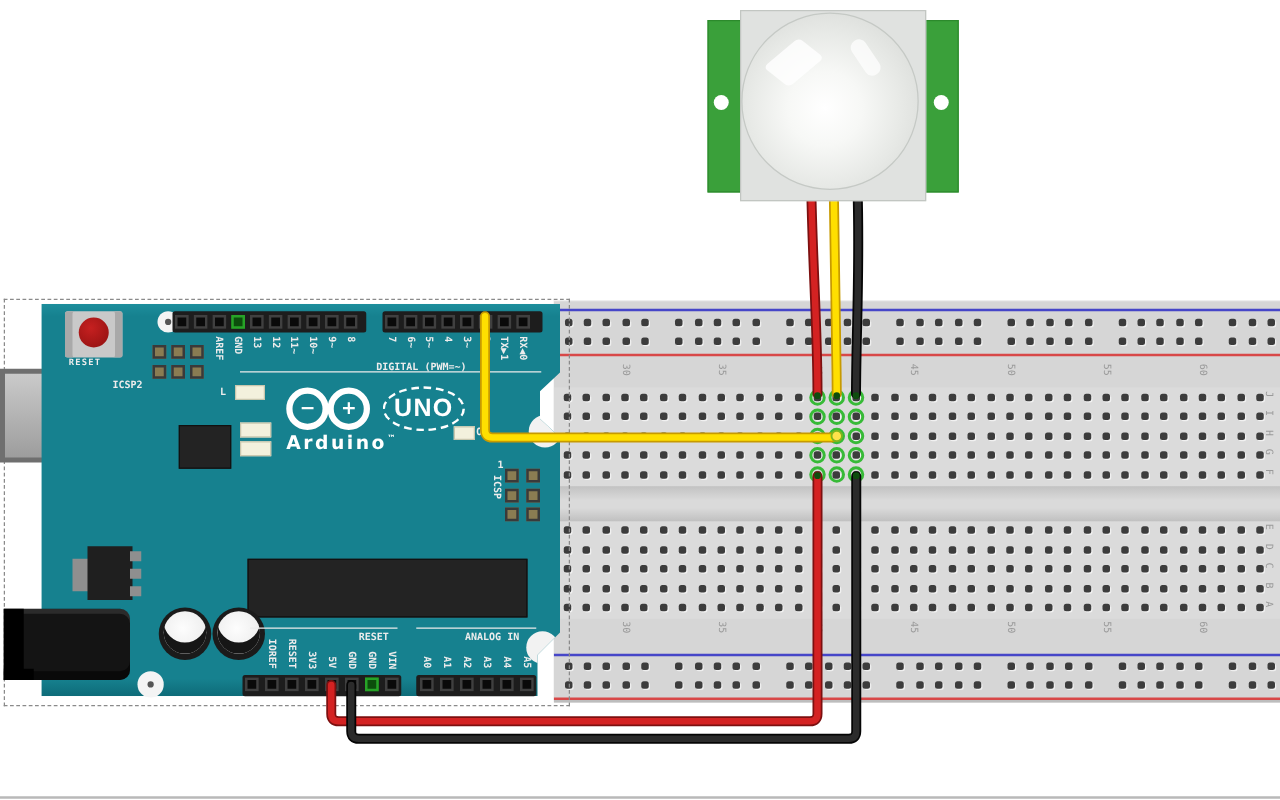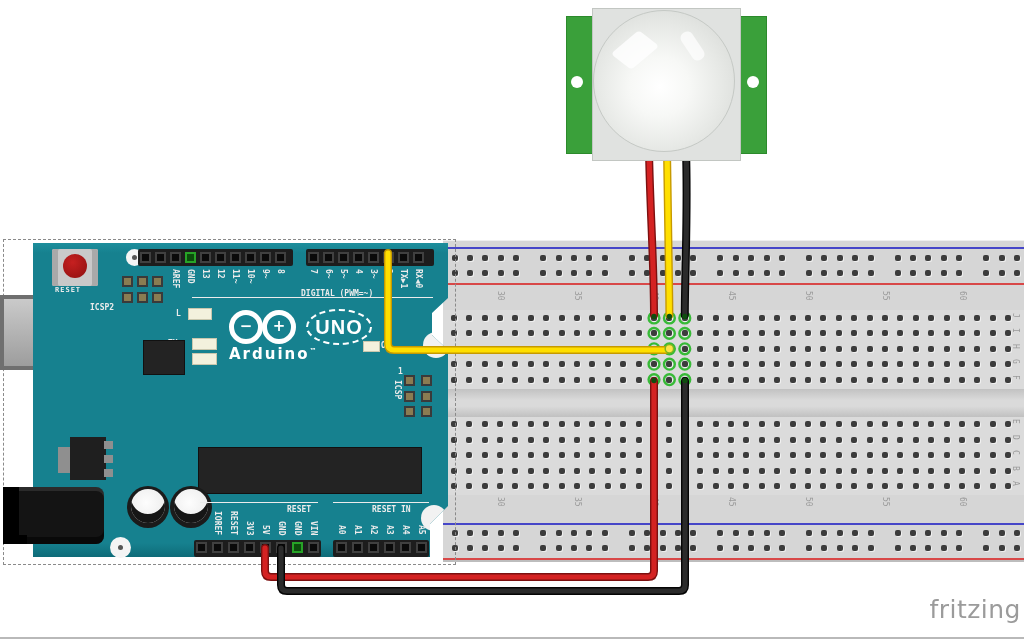--- a/index.html
+++ b/index.html
@@ -683,21 +683,21 @@
     <div id="uno-badge" class="abs">
       <span>UNO</span></div>
     <div id="brand" class="abs">
       <span>Arduino</span><sup>™</sup></div>
 
     <div class="silk" style="left:192px;top:58px;width:241px;height:1px"></div>
     <div class="cap8" style="left:301px;top:50px">DIGITAL (PWM=~)</div>
     <div class="silk" style="left:200px;top:263px;width:118px;height:1px"></div>
     <div class="cap8" style="left:287px;top:266px">RESET</div>
     <div class="silk" style="left:333px;top:263px;width:96px;height:1px"></div>
-    <div class="cap8" style="left:372px;top:266px">RESET IN</div>
+    <div class="cap8" style="left:372px;top:266px">ANALOG IN</div>
 
     <div class="cap8" style="left:398px;top:128px">1</div>
     <div class="vlab" style="left:402px;top:141px">ICSP</div>
 
     <div id="ard-dyn" class="abs" style="left:0;top:0;width:458px;height:326px">
         <div class="hstrip" style="left: 138px; top: 10px; width: 155px;"></div>
         <div class="hstrip" style="left: 306px; top: 10px; width: 128px;"></div>
         <div class="hstrip" style="left: 194px; top: 301px; width: 127px;"></div>
         <div class="hstrip" style="left: 333px; top: 301px; width: 96px;"></div>
         <div class="pin" style="left: 139.5px; top: 13px;"></div>
@@ -816,15 +816,14 @@
     <div class="wing" style="left:6px"></div>
     <div class="wing" style="left:179px"></div>
     <div class="wing-hole" style="left:11px"></div>
     <div class="wing-hole" style="left:187px"></div>
     <div id="pir-base" class="abs"></div>
     <div id="pir-dome" class="abs"></div>
     <div class="dome-hl" style="left:62px;top:32px;width:26px;height:36px;opacity:.8;transform:rotate(38deg) skewX(-12deg)"></div>
     <div class="dome-hl" style="left:126px;top:30px;width:13px;height:32px;opacity:.7;transform:rotate(-34deg);border-radius:6px"></div>
   </div>
 
-  <div id="watermark" class="abs">fritzing</div>
   <div id="bottom-line" class="abs"></div>
 </div>
 
 </body></html>

